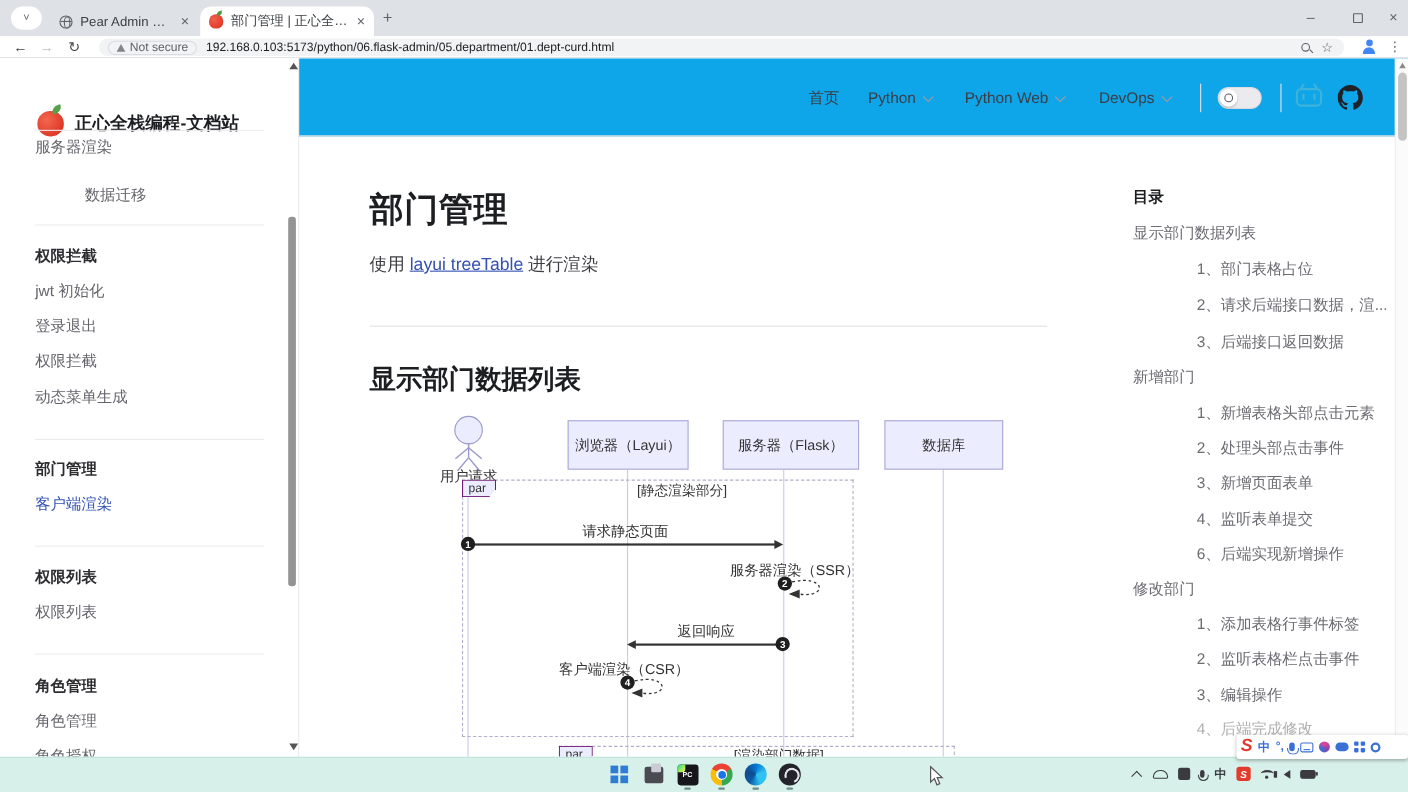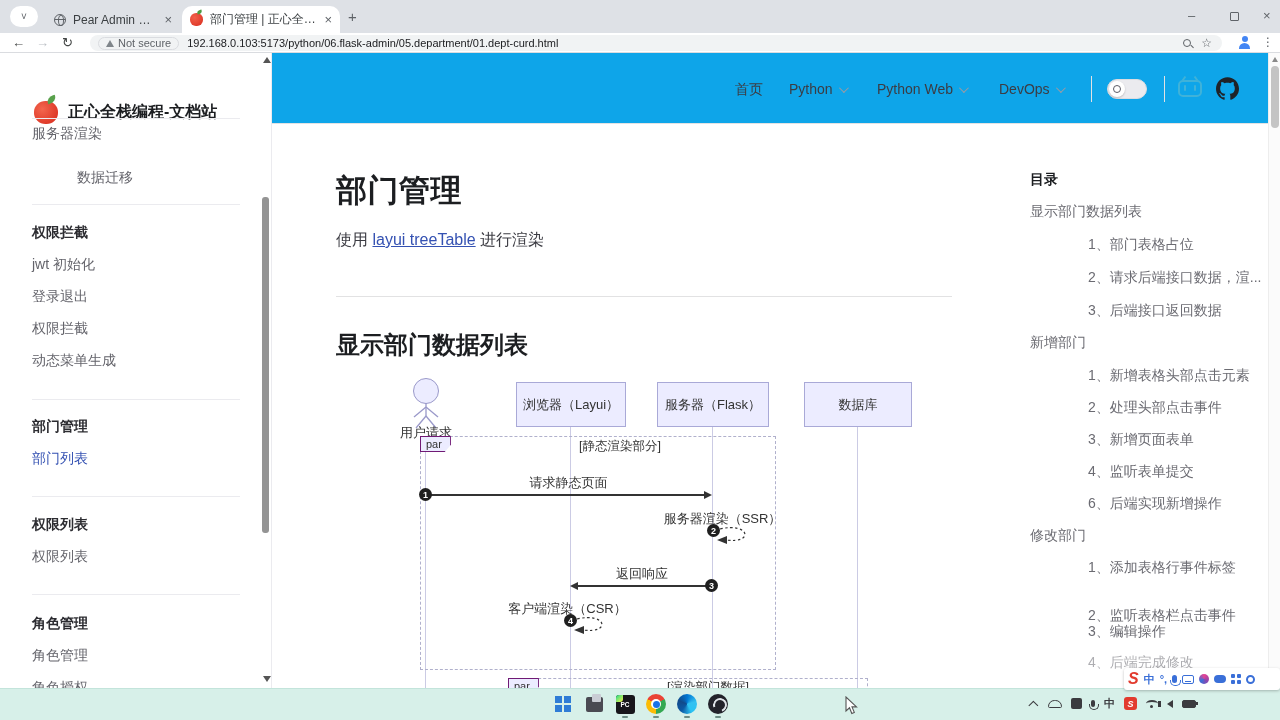--- a/index.html
+++ b/index.html
@@ -205,21 +205,21 @@
       <div class="sb-i" style="top:72px;">服务器渲染</div>
       <div class="sb-i" style="top:116px;margin-left:45px;">数据迁移</div>
       <div class="sb-div" style="top:151px;"></div>
       <div class="sb-h" style="top:171px;">权限拦截</div>
       <div class="sb-i" style="top:203px;">jwt 初始化</div>
       <div class="sb-i" style="top:235px;">登录退出</div>
       <div class="sb-i" style="top:267px;">权限拦截</div>
       <div class="sb-i" style="top:299px;">动态菜单生成</div>
       <div class="sb-div" style="top:346px;"></div>
       <div class="sb-h" style="top:365px;">部门管理</div>
-      <div class="sb-i active" style="top:397px;">部门列表</div>
+      <div class="sb-i active" style="top:397px;">客户端渲染</div>
       <div class="sb-div" style="top:443px;"></div>
       <div class="sb-h" style="top:463px;">权限列表</div>
       <div class="sb-i" style="top:495px;">权限列表</div>
       <div class="sb-div" style="top:541px;"></div>
       <div class="sb-h" style="top:562px;">角色管理</div>
       <div class="sb-i" style="top:594px;">角色管理</div>
       <div class="sb-i" style="top:626px;">角色授权</div>
       <div class="sb-arr-up"></div>
       <div class="sb-arr-dn"></div>
       <div class="sb-thumb"></div>
@@ -277,21 +277,21 @@
           <line x1="15" y1="0" x2="15" y2="13"></line>
           <line x1="15" y1="4" x2="3" y2="14"></line>
           <line x1="15" y1="4" x2="27" y2="14"></line>
           <line x1="15" y1="13" x2="5" y2="25"></line>
           <line x1="15" y1="13" x2="25" y2="25"></line>
         </g>
       </svg>
       <div class="actor-label">用户请求</div>
 
       <div class="p-box" style="left:516px;width:110px;">浏览器（Layui）</div>
-      <div class="p-box" style="left:657px;width:112px;">服务器（Flask）</div>
+      <div class="p-box" style="left:657px;width:124px;">服务器（Flask）</div>
       <div class="p-box" style="left:804px;width:108px;">数据库</div>
 
       <div class="frag" style="left:420px;top:383px;width:356px;height:234px;"></div>
       <div class="frag-label" style="left:420px;top:383px;">par</div>
       <div class="frag-cond" style="left:470px;top:385px;width:300px;">[静态渲染部分]</div>
 
       <div class="mlabel" style="left:427px;top:421px;width:283px;">请求静态页面</div>
       <div class="mline" style="left:427px;top:441px;width:279px;"></div>
       <div class="arr-r" style="left:704px;top:437.5px;"></div>
       <div class="num" style="left:419px;top:435px;">1</div>
@@ -327,21 +327,21 @@
       <div class="toc-i toc-l2" style="top:216px;">2、请求后端接口数据，渲...</div>
       <div class="toc-i toc-l2" style="top:249px;">3、后端接口返回数据</div>
       <div class="toc-i toc-l1" style="top:281px;">新增部门</div>
       <div class="toc-i toc-l2" style="top:314px;">1、新增表格头部点击元素</div>
       <div class="toc-i toc-l2" style="top:346px;">2、处理头部点击事件</div>
       <div class="toc-i toc-l2" style="top:378px;">3、新增页面表单</div>
       <div class="toc-i toc-l2" style="top:410px;">4、监听表单提交</div>
       <div class="toc-i toc-l2" style="top:442px;">6、后端实现新增操作</div>
       <div class="toc-i toc-l1" style="top:474px;">修改部门</div>
       <div class="toc-i toc-l2" style="top:506px;">1、添加表格行事件标签</div>
-      <div class="toc-i toc-l2" style="top:538px;margin-top:16px;">2、监听表格栏点击事件</div>
+      <div class="toc-i toc-l2" style="top:538px;">2、监听表格栏点击事件</div>
       <div class="toc-i toc-l2" style="top:570px;">3、编辑操作</div>
       <div class="toc-i toc-l2" style="top:601px;opacity:.55;">4、后端完成修改</div>
     </aside>
 
     <div class="pg-sb">
       <div class="pg-sb-arr"></div>
       <div class="pg-thumb"></div>
     </div>
   </div>
 

